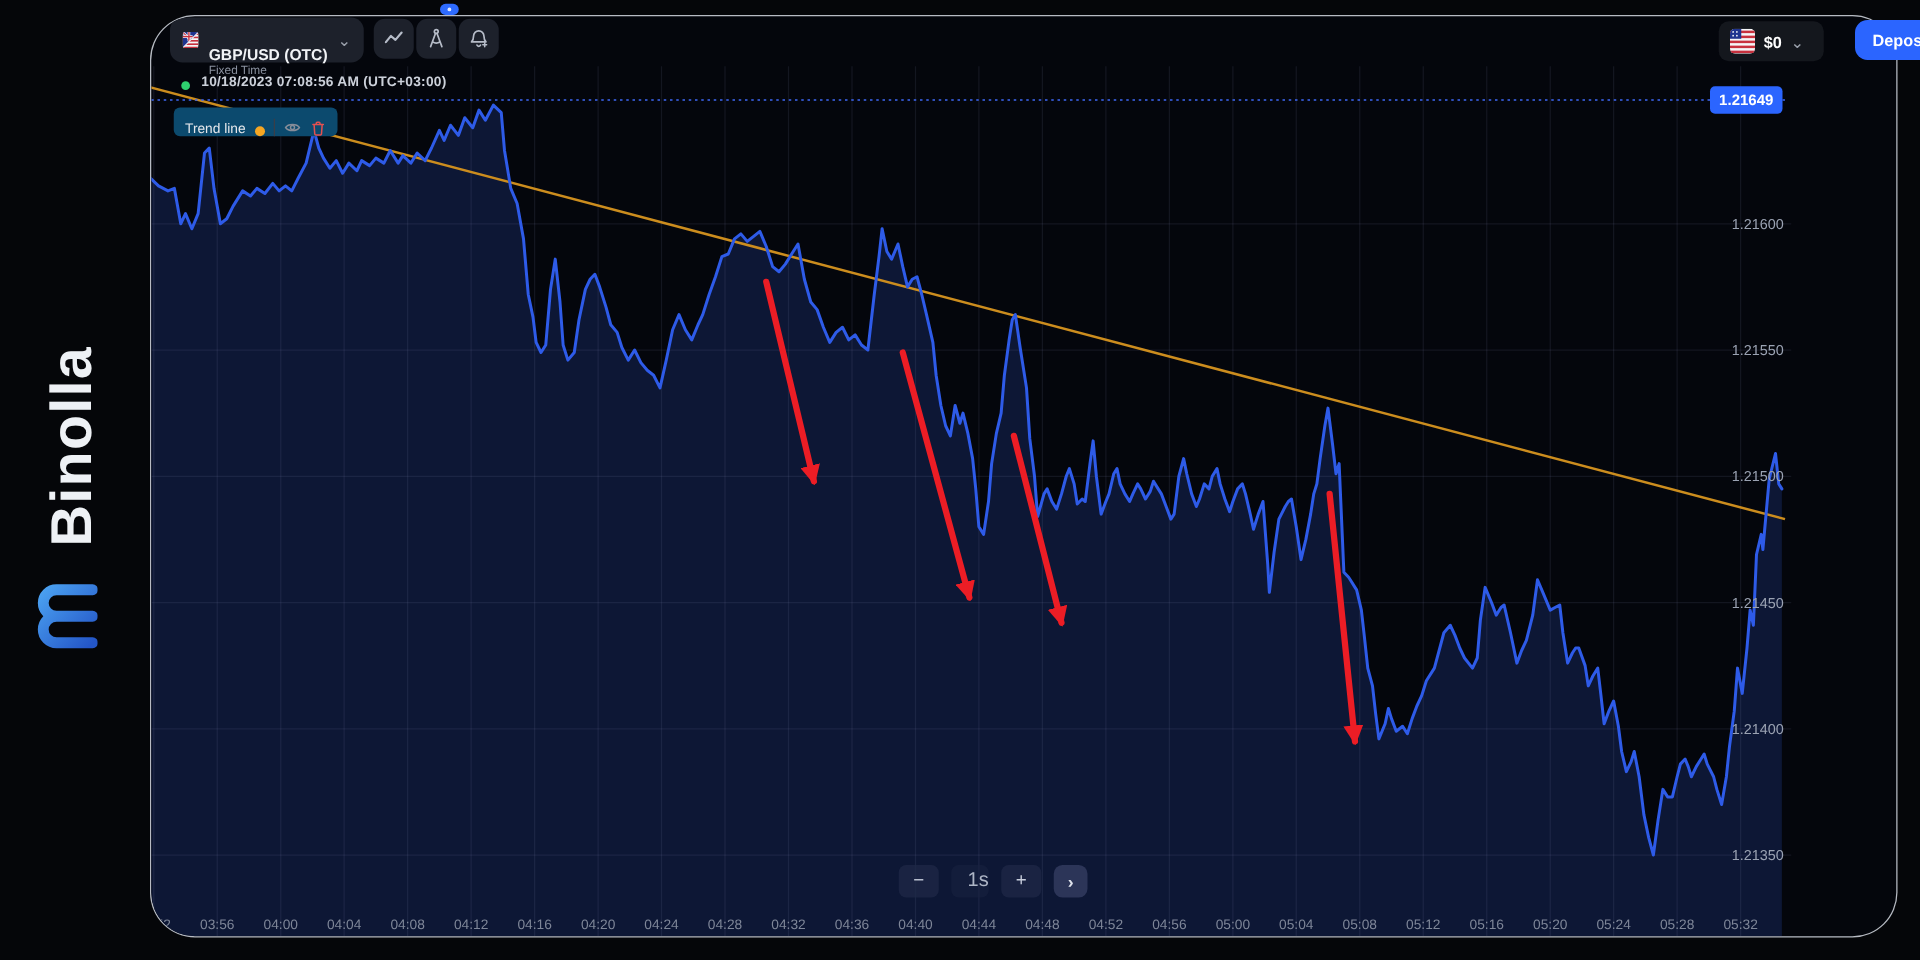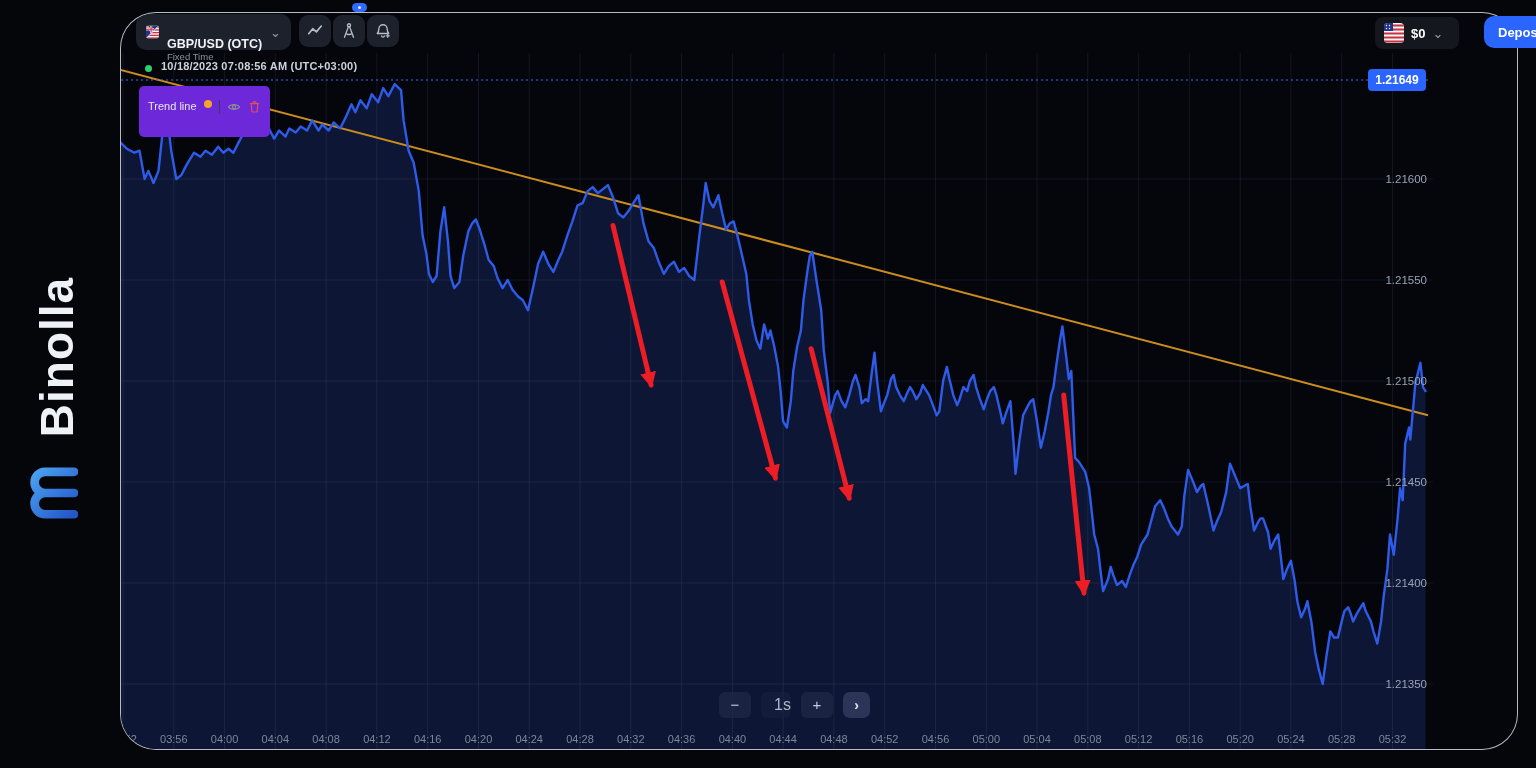--- a/index.html
+++ b/index.html
@@ -30,22 +30,22 @@
   .balance .amt{color:#fff;font-size:13px;font-weight:700;}
   .deposit{position:absolute;left:1484px;top:16px;width:80px;height:32px;background:#2b65ff;border:none;
            border-radius:10px 0 0 10px;color:#fff;font-size:13px;font-weight:700;text-align:left;
            padding:0 0 0 14px;font-family:"Liberation Sans",sans-serif;cursor:pointer;}
   .tool-badge{position:absolute;left:352px;top:3px;width:15px;height:9px;background:#2e6bff;border-radius:5px;}
   .tool-badge::after{content:"";position:absolute;left:6px;top:3px;width:3px;height:3px;background:#dfe8ff;border-radius:50%;}
   
   .stamp{position:absolute;left:24px;top:47px;display:flex;align-items:flex-end;gap:9px;}
   .live-dot{width:7px;height:7px;border-radius:50%;background:#2ed06e;}
   .stamp-text{color:#ccd1da;font-size:11px;font-weight:600;letter-spacing:.2px;}
-  .tool-pill{position:absolute;left:18px;top:73px;height:23px;background:#6d28d9;border-radius:5px;
-             display:flex;align-items:flex-start;gap:7px;padding:14px 9px;}
+  .tool-pill{position:absolute;left:18px;top:73px;height:23px;background:#0c4a6e;border-radius:5px;
+             display:flex;align-items:flex-end;gap:7px;padding:0 9px;}
   .tool-label{color:#e6e8ec;font-size:11px;}
   .color-dot{width:8px;height:8px;border-radius:50%;background:#f5a623;cursor:pointer;}
   .pill-sep{width:1px;height:14px;background:#3a3e47;}
   .pill-ic{display:flex;align-items:center;justify-content:center;cursor:pointer;}
   
   .zoomctl{position:absolute;left:598px;top:679px;display:flex;align-items:center;gap:10px;}
   .zbtn{width:32px;height:26px;border:none;border-radius:6px;background:rgba(31,40,71,0.75);
         color:#c6ccdb;font-size:15px;line-height:26px;text-align:center;font-family:"Liberation Sans",sans-serif;cursor:pointer;padding:0;}
   .zint{width:30px;height:26px;border-radius:6px;background:rgba(26,35,64,0.55);color:#aeb6c6;
         font-size:16px;line-height:26px;text-align:right;cursor:pointer;}

